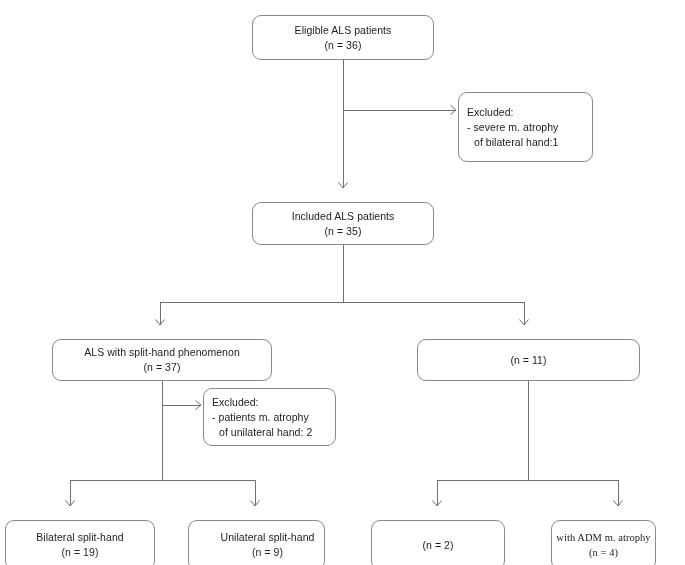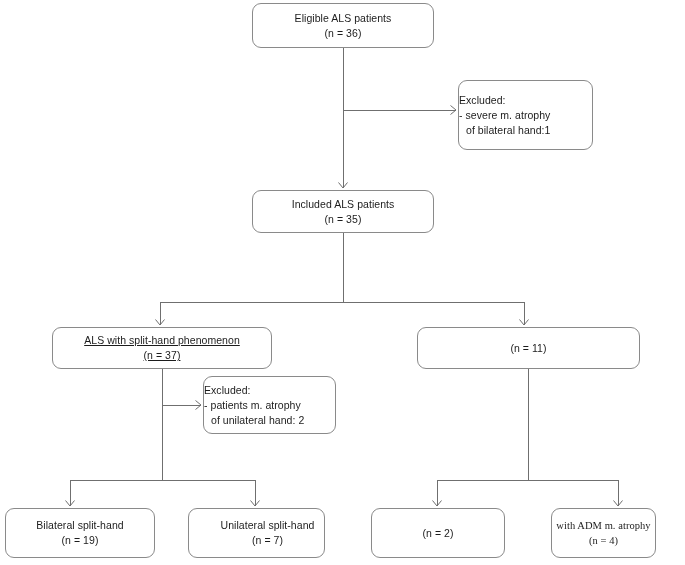--- a/index.html
+++ b/index.html
@@ -29,25 +29,26 @@
     border: 1px solid #8a8a8a;
     border-radius: 9px;
     display: flex;
     flex-direction: column;
     justify-content: center;
     align-items: center;
     color: #1c1c1c;
     font-size: 10.5px;
     line-height: 15px;
     letter-spacing: 0.05px;
+    margin-top: 12px;
   }
   .node-box.align-left {
     align-items: flex-start;
     justify-content: center;
-    padding-left: 0;
+    padding-left: 8px;
     padding-right: 6px;
     text-align: center;
   }
   .node-line {
     white-space: pre;
   }
   .node-line.indent {
     padding-left: 7px;
   }
   .edge-line {
@@ -129,39 +130,39 @@
       </div>
       <div class="node-box align-left" style="left: 458px; top: 80px; width: 135px; height: 70px;">
         <div class="node-line">Excluded:</div>
         <div class="node-line">- severe m. atrophy</div>
         <div class="node-line indent">of bilateral hand:1</div>
       </div>
       <div class="node-box" style="left: 252px; top: 190px; width: 182px; height: 43px;">
         <div class="node-line">Included ALS patients</div>
         <div class="node-line">(n = 35)</div>
       </div>
-      <div class="node-box" style="left: 52px; top: 327px; width: 220px; height: 42px; text-decoration: underline;">
+      <div class="node-box" style="left: 52px; top: 327px; width: 220px; height: 42px;">
         <div class="node-line">ALS with split-hand phenomenon</div>
         <div class="node-line">(n = 37)</div>
       </div>
       <div class="node-box" style="left: 417px; top: 327px; width: 223px; height: 42px;">
         <div class="node-line">(n = 11)</div>
       </div>
       <div class="node-box align-left" style="left: 203px; top: 376px; width: 133px; height: 58px;">
         <div class="node-line">Excluded:</div>
         <div class="node-line">- patients m. atrophy</div>
         <div class="node-line indent">of unilateral hand: 2</div>
       </div>
       <div class="node-box" style="left: 5px; top: 508px; width: 150px; height: 50px;">
         <div class="node-line">Bilateral split-hand</div>
         <div class="node-line">(n = 19)</div>
       </div>
       <div class="node-box" style="left: 188px; top: 508px; width: 137px; height: 50px; padding-left: 22px;">
         <div class="node-line">Unilateral split-hand</div>
-        <div class="node-line">(n = 7)</div>
+        <div class="node-line">(n = 9)</div>
       </div>
       <div class="node-box" style="left: 371px; top: 508px; width: 134px; height: 50px;">
         <div class="node-line">(n = 2)</div>
       </div>
       <div class="node-box" style="left: 551px; top: 508px; width: 105px; height: 50px; font-family: Liberation Serif, serif;">
         <div class="node-line">with ADM m. atrophy</div>
         <div class="node-line">(n = 4)</div>
       </div>
     </div>
 </div>

